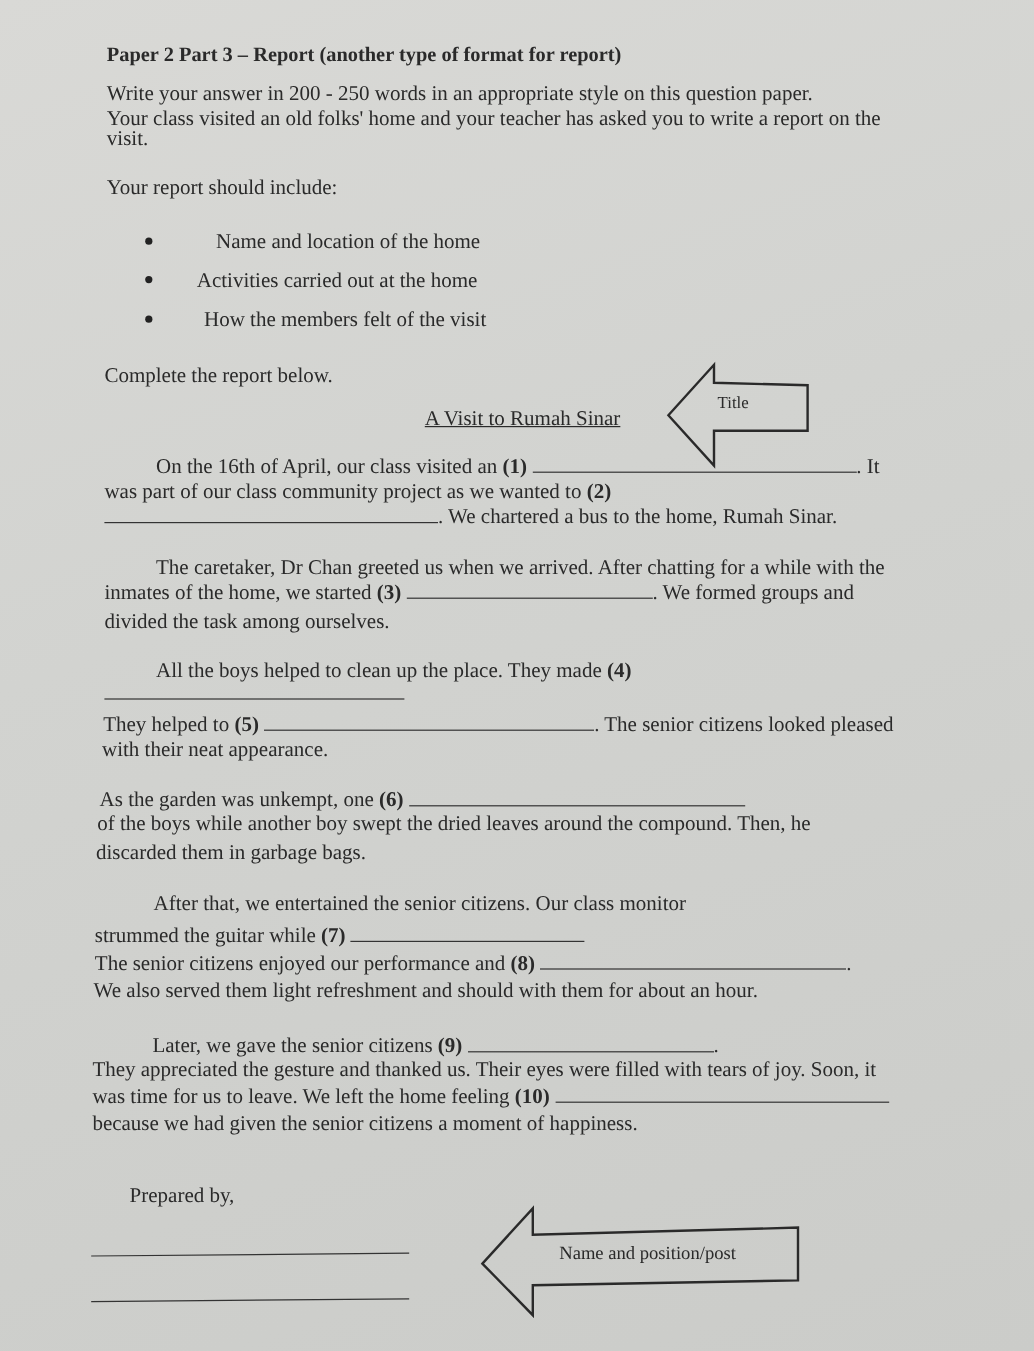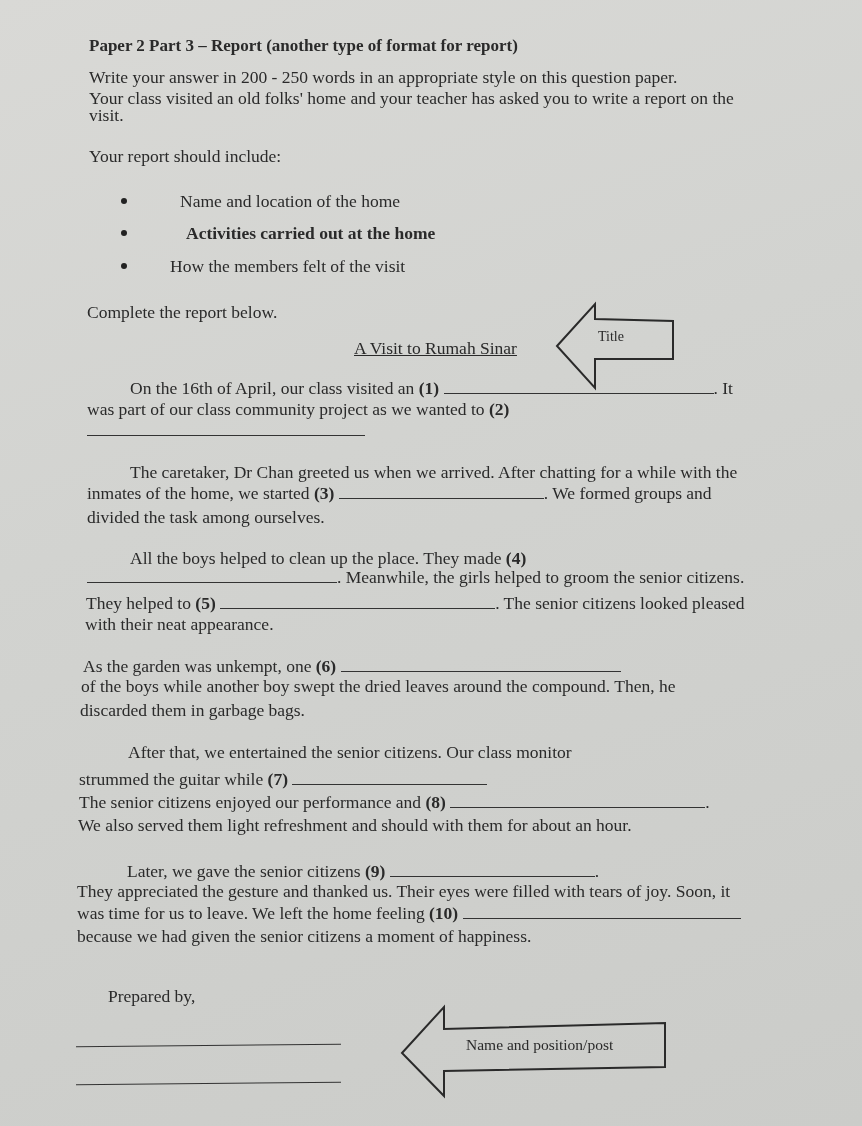--- a/index.html
+++ b/index.html
@@ -27,55 +27,55 @@
 
 <div class="abs t" style="left:89px;top:66px;">Write your answer in 200 - 250 words in an appropriate style on this question paper.</div>
 <div class="abs t" style="left:89px;top:87px;">Your class visited an old folks' home and your teacher has asked you to write a report on the</div>
 <div class="abs t" style="left:89px;top:104px;">visit.</div>
 
 <div class="abs t" style="left:89px;top:145px;">Your report should include:</div>
 
 <div class="bullet" style="left:121px;top:198px;"></div>
 <div class="abs t" style="left:180px;top:190px;">Name and location of the home</div>
 <div class="bullet" style="left:121px;top:230px;"></div>
-<div class="abs t" style="left:186px;top:222px;font-weight:bold;">Activities carried out at the home</div>
+<div class="abs t" style="left:164px;top:222px;">Activities carried out at the home</div>
 <div class="bullet" style="left:121px;top:263px;"></div>
 <div class="abs t" style="left:170px;top:255px;">How the members felt of the visit</div>
 
 <div class="abs t" style="left:87px;top:301px;">Complete the report below.</div>
 
 <div class="abs t ul" style="left:354px;top:337px;">A Visit to Rumah Sinar</div>
 <svg style="left:555px;top:302px;" width="125" height="90" viewBox="0 0 125 90">
   <polygon points="2,44 40,2 40,17 118,19 118,57 40,57 40,86" fill="none" stroke="#2a2a2a" stroke-width="2"></polygon>
 </svg>
 <div class="abs" style="left:598px;top:329px;font-size:14px;">Title</div>
 
 <div class="abs t" style="left:130px;top:377px;">
   <span>On the 16th of April, our class visited an </span><span class="bold">(1)</span>
   <span class="blank" style="width:270px;"></span><span>. It</span>
 </div>
 <div class="abs t" style="left:87px;top:398px;">
   <span>was part of our class community project as we wanted to </span><span class="bold">(2)</span>
 </div>
 <div class="abs t" style="left:87px;top:419px;">
-  <span class="blank" style="width:278px;"></span>
+  <span class="blank" style="width:278px;"></span><span>. We chartered a bus to the home, Rumah Sinar.</span>
 </div>
 
 <div class="abs t" style="left:130px;top:461px;">The caretaker, Dr Chan greeted us when we arrived. After chatting for a while with the</div>
 <div class="abs t" style="left:87px;top:482px;">
   <span>inmates of the home, we started </span><span class="bold">(3)</span>
   <span class="blank" style="width:205px;"></span><span>. We formed groups and</span>
 </div>
 <div class="abs t" style="left:87px;top:506px;">divided the task among ourselves.</div>
 
 <div class="abs t" style="left:130px;top:547px;">
   <span>All the boys helped to clean up the place. They made </span><span class="bold">(4)</span>
 </div>
 <div class="abs t" style="left:87px;top:566px;">
-  <span class="blank" style="width:250px;"></span><span>. Meanwhile, the girls helped to groom the senior citizens.</span>
+  <span class="blank" style="width:250px;"></span>
 </div>
 <div class="abs t" style="left:86px;top:592px;">
   <span>They helped to </span><span class="bold">(5)</span>
   <span class="blank" style="width:275px;"></span><span>. The senior citizens looked pleased</span>
 </div>
 <div class="abs t" style="left:85px;top:613px;">with their neat appearance.</div>
 
 <div class="abs t" style="left:83px;top:655px;">
   <span>As the garden was unkempt, one </span><span class="bold">(6)</span>
   <span class="blank" style="width:280px;"></span>

